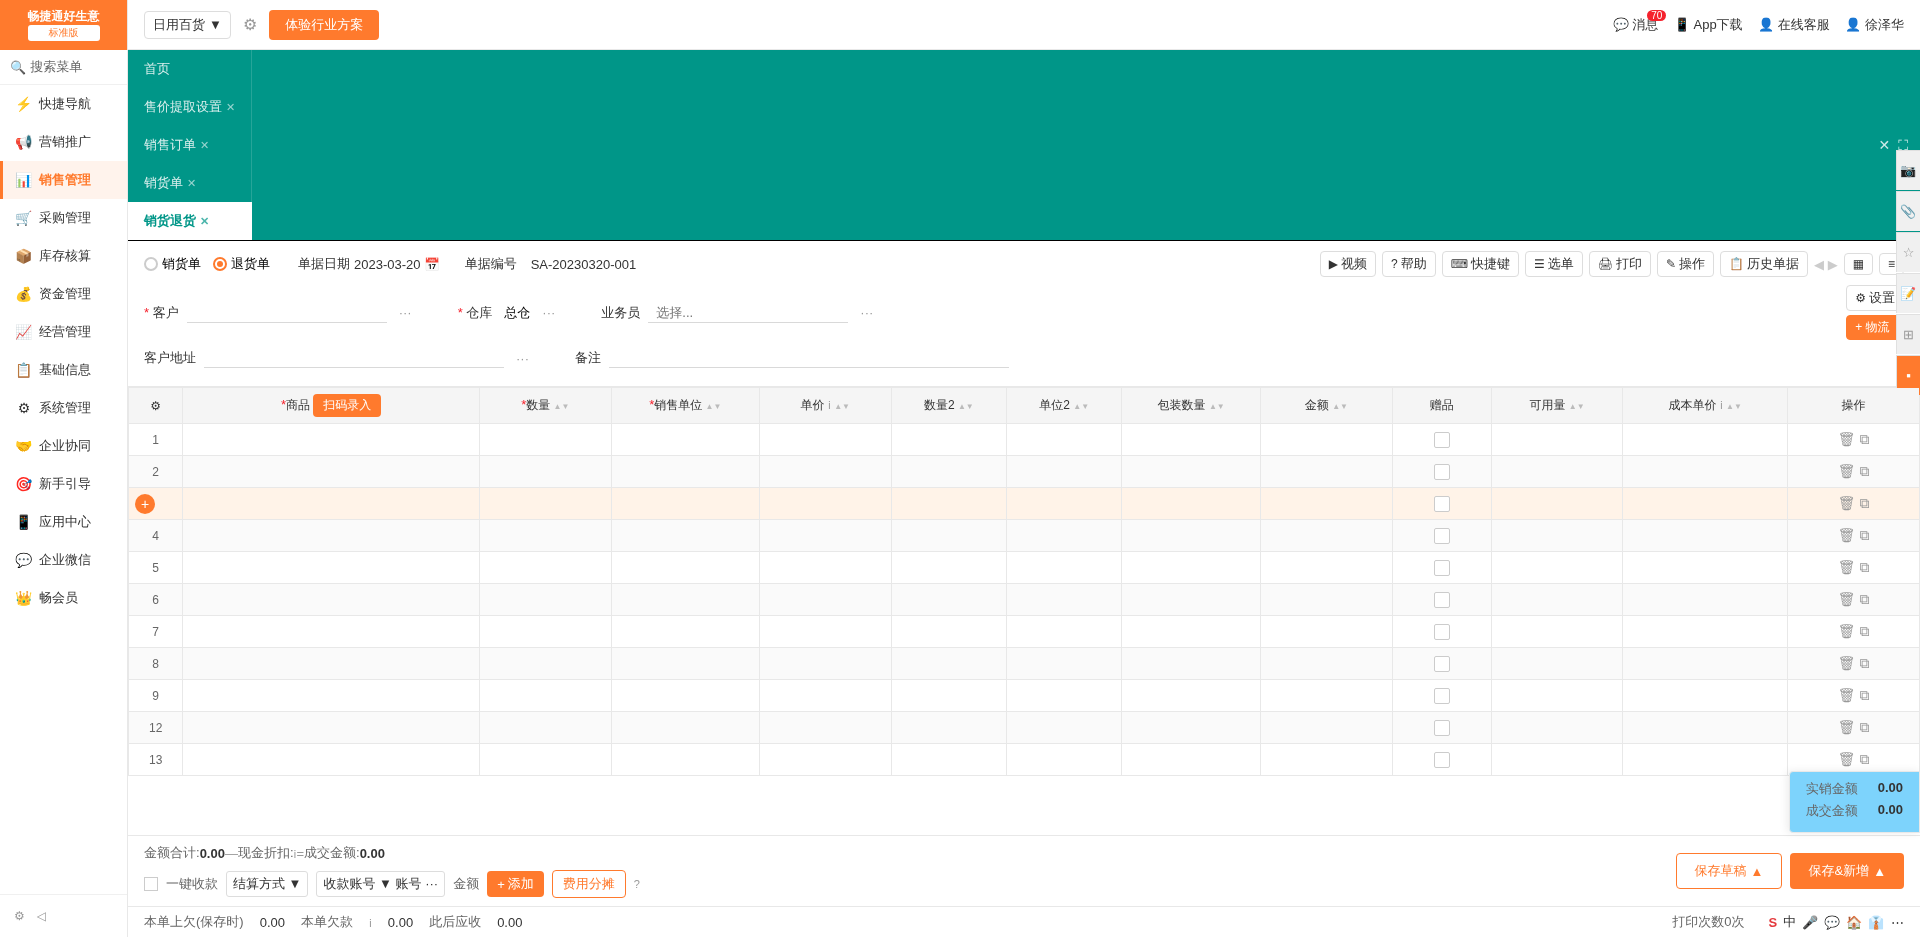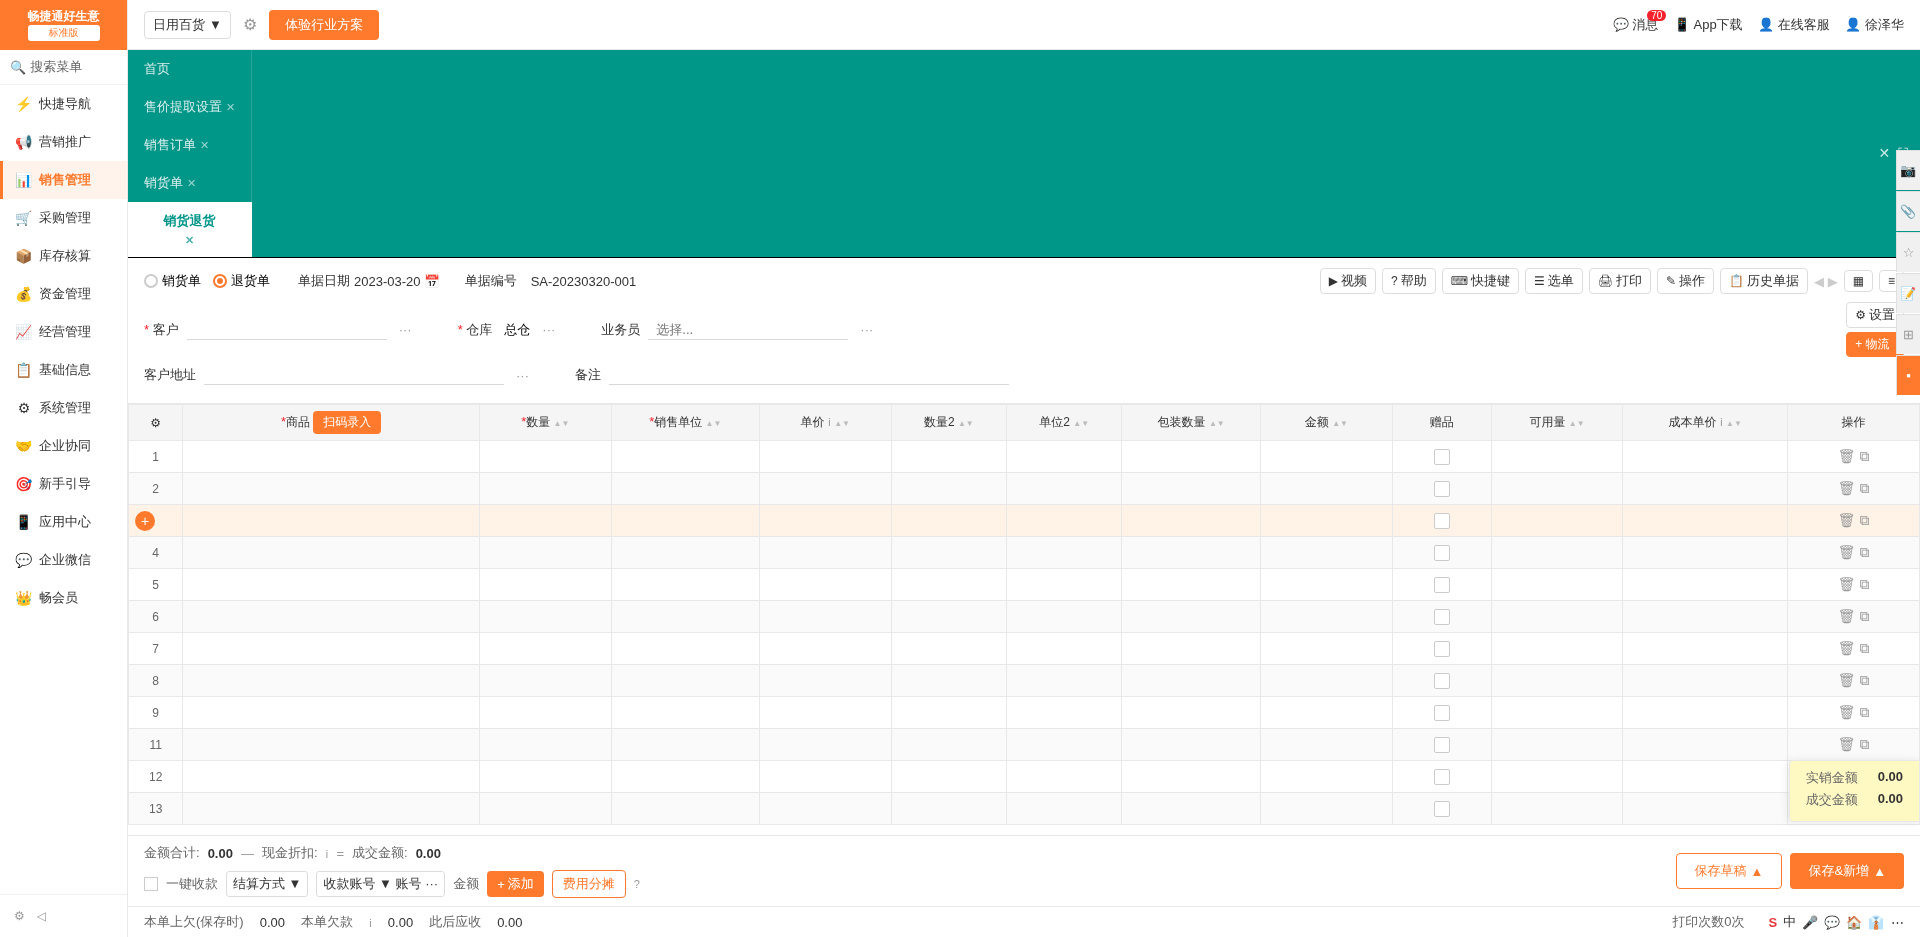--- a/index.html
+++ b/index.html
@@ -27,21 +27,21 @@
     .topbar-btn { background: #ff7a2d; color: #fff; border: none; border-radius: 4px; padding: 6px 16px; cursor: pointer; font-size: 13px; }
     .topbar-right { margin-left: auto; display: flex; align-items: center; gap: 16px; color: #333; }
     .topbar-right .notif { position: relative; cursor: pointer; }
     .notif-badge { position: absolute; top: -6px; right: -8px; background: #f5222d; color: #fff; border-radius: 10px; padding: 0 4px; font-size: 10px; min-width: 16px; text-align: center; }
     .topbar-right .link { color: #333; cursor: pointer; display: flex; align-items: center; gap: 3px; }
     .avatar-name { color: #333; cursor: pointer; }
 
     
     .tabs { background: #009688; display: flex; align-items: center; padding: 0; border-bottom: 1px solid #000000; }
     .tab-item { padding: 10px 16px; color: rgba(255,255,255,0.85); cursor: pointer; display: flex; align-items: center; gap: 4px; font-size: 13px; border-right: 1px solid rgba(255,255,255,0.15); }
-    .tab-item.active { background: #fff; color: #009688; font-weight: bold; flex-direction: column; }
+    .tab-item.active { background: #fff; color: #009688; font-weight: bold; }
     .tab-close { font-size: 11px; opacity: 0.7; }
     .tabs-window-ctrl { margin-left: auto; display: flex; gap: 8px; padding: 0 12px; color: rgba(255,255,255,0.8); }
     .tabs-window-ctrl span { cursor: pointer; font-size: 14px; }
 
     
     .form-area { background: #fff; padding: 10px 16px; border-bottom: 1px solid #e8e8e8; }
     .form-row { display: flex; align-items: center; gap: 8px; margin-bottom: 8px; }
     .form-radio-group { display: flex; gap: 12px; align-items: center; }
     .radio-item { display: flex; align-items: center; gap: 4px; cursor: pointer; }
     .radio-dot { width: 14px; height: 14px; border-radius: 50%; border: 2px solid #ccc; display: flex; align-items: center; justify-content: center; }
@@ -68,39 +68,39 @@
     tr:nth-child(odd) { background: #fff; }
     tr:nth-child(even) { background: #fafafa; }
     tr.active-row { background: #fff3e8 !important; }
     .row-num { color: #666; font-size: 12px; }
     .add-row-btn { background: #ff7a2d; color: #fff; border: none; border-radius: 50%; width: 20px; height: 20px; cursor: pointer; font-size: 14px; display: flex; align-items: center; justify-content: center; }
     .checkbox-cell { width: 16px; height: 16px; border: 1px solid #ccc; border-radius: 2px; margin: auto; background: #fff; }
     .action-icon { cursor: pointer; color: #999; font-size: 14px; margin: 0 2px; }
 
     
     .bottom-bar { background: #fff; border-top: 1px solid #e8e8e8; padding: 8px 16px; }
-    .bottom-row1 { display: flex; align-items: center; gap: 8px; margin-bottom: 8px; }
+    .bottom-row1 { display: flex; align-items: center; gap: 0; margin-bottom: 8px; }
     .bottom-label { color: #666; }
     .bottom-value { color: #333; font-weight: bold; }
     .dash-icon { color: #999; }
     .equal-icon { color: #999; }
     .bottom-row2 { display: flex; align-items: center; gap: 8px; }
     .bottom-checkbox { width: 14px; height: 14px; border: 1px solid #ccc; display: inline-block; cursor: pointer; }
     .bottom-select { border: 1px solid #ddd; padding: 3px 6px; border-radius: 3px; color: #333; min-width: 80px; cursor: pointer; }
     .add-btn { background: #ff7a2d; color: #fff; border: none; border-radius: 4px; padding: 4px 10px; cursor: pointer; display: flex; align-items: center; gap: 3px; }
     .fee-btn { border: 1px solid #ff7a2d; color: #ff7a2d; background: #fff; border-radius: 4px; padding: 4px 10px; cursor: pointer; }
 
     
     .status-bar { background: #fff; border-top: 1px solid #e8e8e8; display: flex; align-items: center; padding: 6px 16px; gap: 16px; font-size: 12px; }
     .status-item { color: #666; }
     .status-value { color: #333; }
     .print-info { margin-left: auto; color: #666; }
 
     
-    .right-totals { position: fixed; right: 0; bottom: 115px; background: #fef9c3; border: 1px solid #e8e8e8; padding: 8px 16px; border-radius: 4px 0 0 4px; box-shadow: -2px 0 8px rgba(0,0,0,0.08); }
+    .right-totals { position: fixed; right: 0; bottom: 104px; background: #7dd3fc; border: 1px solid #e8e8e8; padding: 8px 16px; border-radius: 4px 0 0 4px; box-shadow: -2px 0 8px rgba(0,0,0,0.08); }
     .total-line { display: flex; justify-content: space-between; gap: 20px; font-size: 13px; margin-bottom: 4px; color: #666; }
     .total-line .tval { color: #333; font-weight: bold; }
 
     
     .save-btns { position: fixed; right: 0; bottom: 40px; display: flex; gap: 8px; padding: 8px 16px; }
     .save-draft-btn { border: 1px solid #ff7a2d; color: #ff7a2d; background: #fff; border-radius: 4px; padding: 8px 18px; cursor: pointer; font-size: 13px; display: flex; align-items: center; gap: 4px; }
     .save-new-btn { background: #ff7a2d; color: #fff; border: none; border-radius: 4px; padding: 8px 18px; cursor: pointer; font-size: 13px; display: flex; align-items: center; gap: 4px; }
 
     
     .right-quick-icons { position: fixed; right: 0; top: 150px; display: flex; flex-direction: column; gap: 1px; }
@@ -487,37 +487,20 @@
             <td></td>
             <td></td>
             <td>
               <div class="checkbox-cell"></div>
             </td>
             <td></td>
             <td></td>
             <td><span class="action-icon">🗑</span><span class="action-icon">⧉</span></td>
           </tr>
           <tr>
-            <td><span class="row-num">11</span></td>
-            <td></td>
-            <td></td>
-            <td></td>
-            <td></td>
-            <td></td>
-            <td></td>
-            <td></td>
-            <td></td>
-            <td>
-              <div class="checkbox-cell"></div>
-            </td>
-            <td></td>
-            <td></td>
-            <td><span class="action-icon">🗑</span><span class="action-icon">⧉</span></td>
-          </tr>
-          <tr>
             <td><span class="row-num">12</span></td>
             <td></td>
             <td></td>
             <td></td>
             <td></td>
             <td></td>
             <td></td>
             <td></td>
             <td></td>
             <td>

